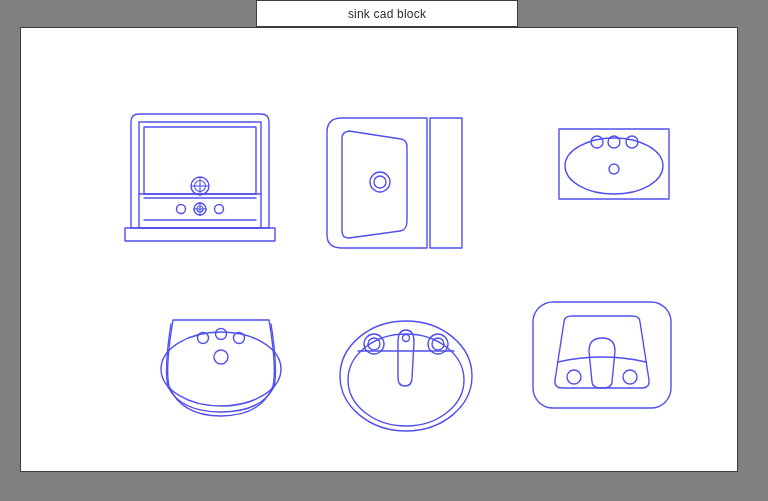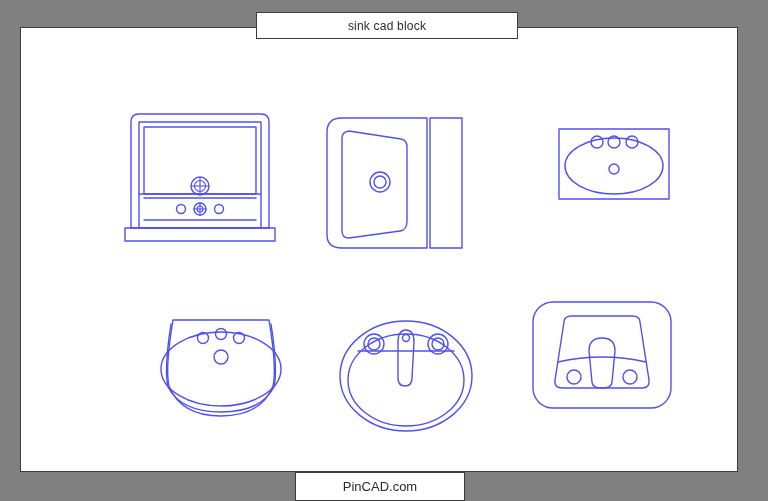--- a/index.html
+++ b/index.html
@@ -23,21 +23,20 @@
 
   .title-tab{
     position:absolute;
     left:256px;top:0px;
     width:262px;height:27px;
     background:#ffffff;
     border:1px solid #3c3c3c;
     box-sizing:border-box;
     display:flex;align-items:center;justify-content:center;
     z-index:5;
-    margin-top:12px;
   }
   .title-tab .label{
     font-size:12px;color:#2b2b2b;letter-spacing:.2px;
     font-family:"Liberation Sans", sans-serif;
   }
 
   .footer-tab{
     position:absolute;
     left:295px;top:472px;
     width:170px;height:29px;
@@ -188,17 +187,14 @@
           <path class="ln" d="M83,75 Q83,62 96,62 Q109,62 109,75 L106,106 Q106,112 96,112 Q86,112 86,106 Z" style="stroke: rgb(80, 80, 238);"></path>
 
           <circle class="ln" cx="68" cy="101" r="7" style="stroke: rgb(80, 80, 238);"></circle>
           <circle class="ln" cx="124" cy="101" r="7" style="stroke: rgb(80, 80, 238);"></circle>
         </svg>
       </div>
 
     </div>
   </div>
 
-  <div class="footer-tab">
-    <span class="label">PinCAD.com</span>
-  </div>
 
 </div>
 
 </body></html>

